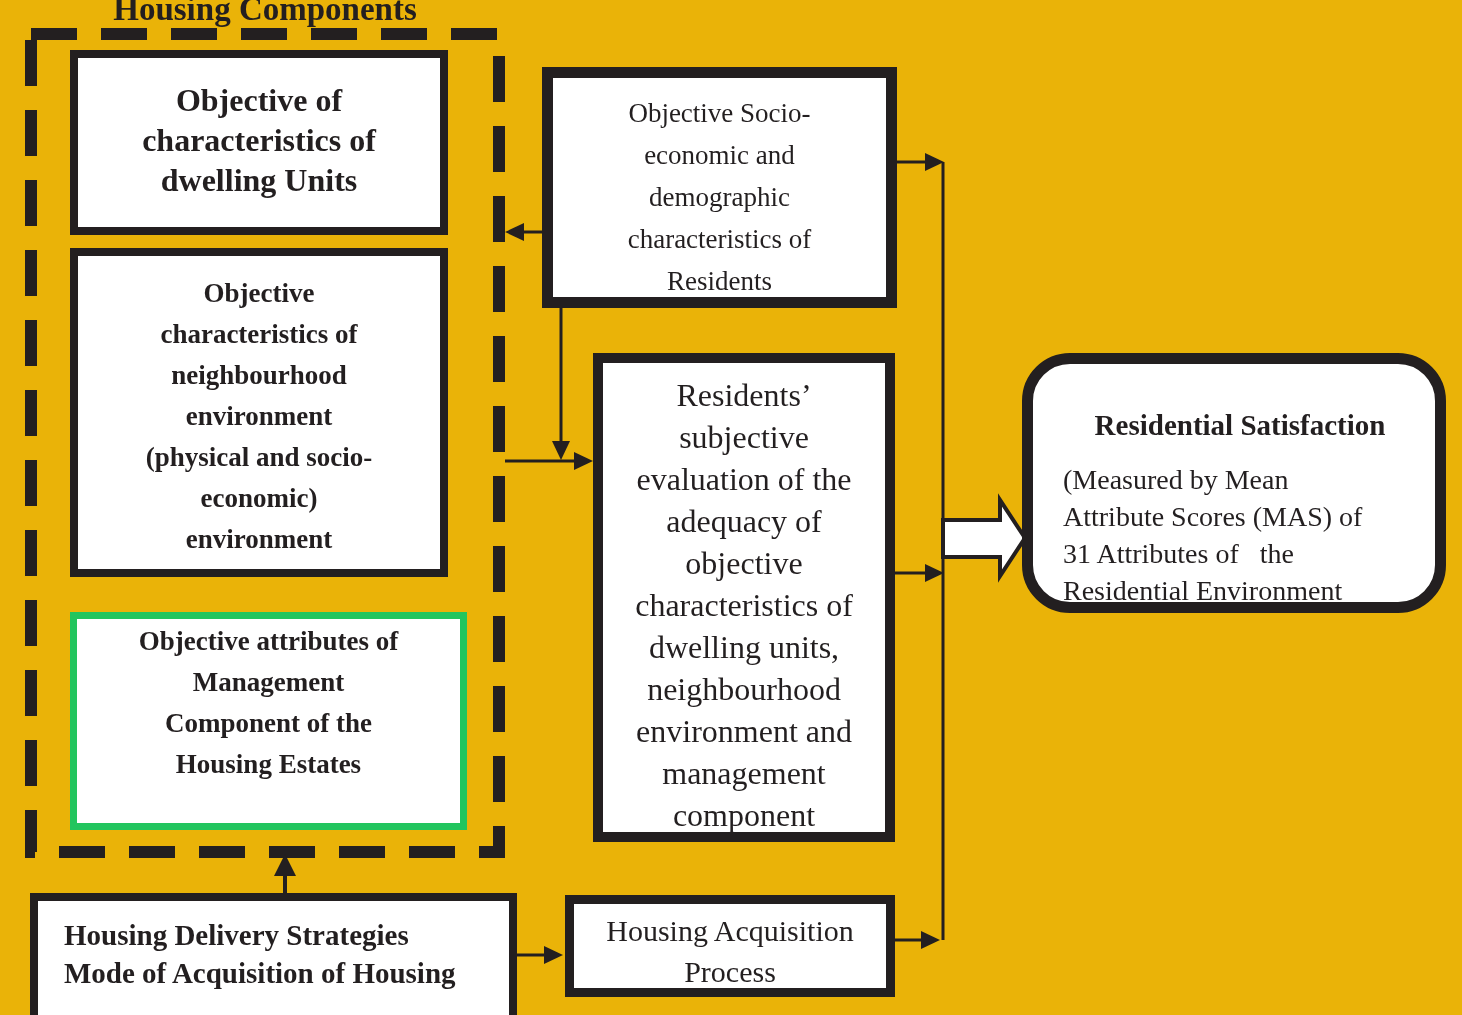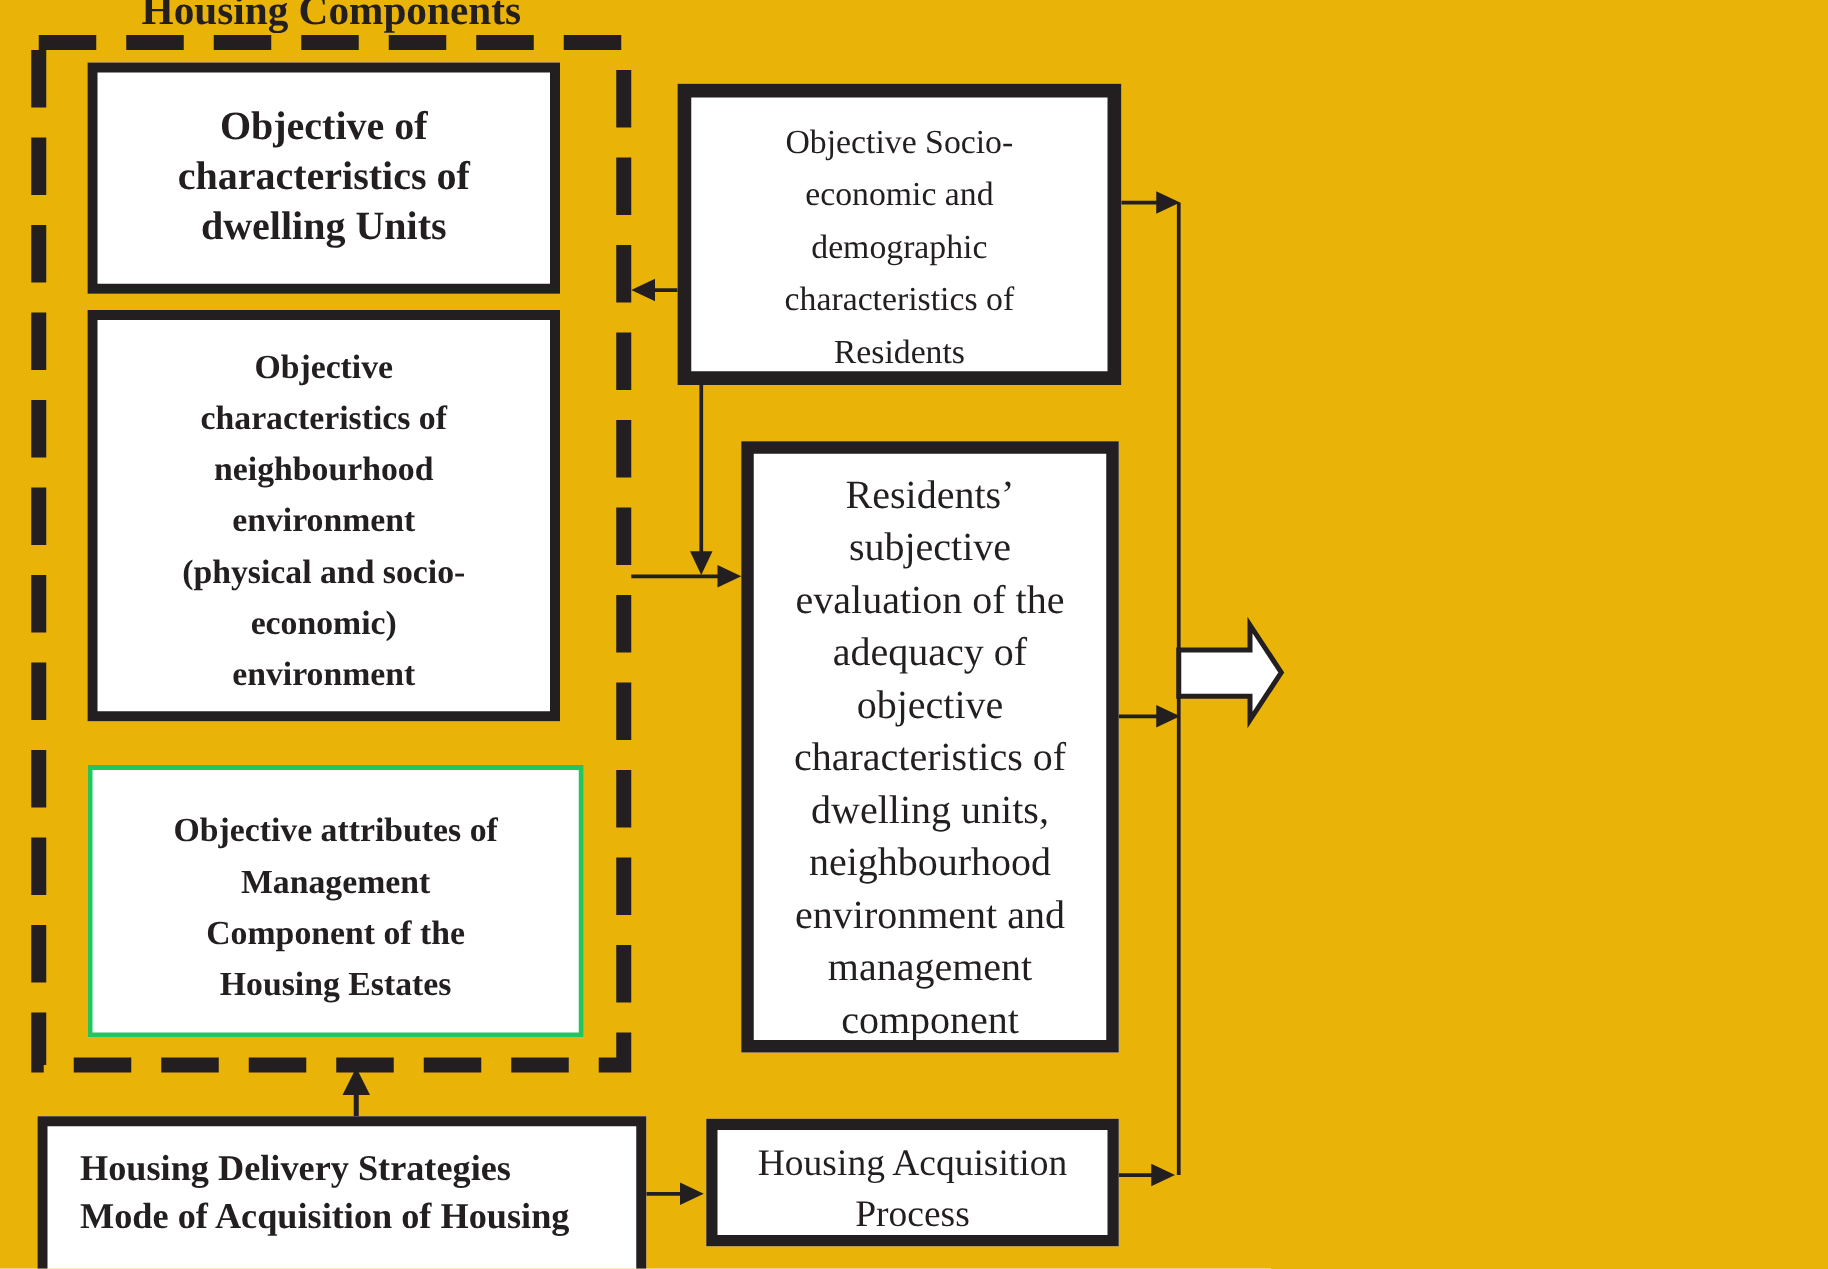--- a/index.html
+++ b/index.html
@@ -51,23 +51,23 @@
     padding-top: 22px;
   }
   .b-neigh {
     left: 70px; top: 248px; width: 378px; height: 329px;
     border: 8px solid #231f20;
     font-weight: bold; font-size: 27px; line-height: 41px;
     padding-top: 17px;
   }
   .b-mgmt {
     left: 70px; top: 612px; width: 397px; height: 218px;
-    border: 4px solid #22c55e;
+    border: 7px solid #22c55e;
     font-weight: bold; font-size: 27px; line-height: 41px;
-    padding-top: 28px;
+    padding-top: 2px;
   }
   .b-socio {
     left: 542px; top: 67px; width: 355px; height: 241px;
     border: 11px solid #231f20;
     font-size: 27px; line-height: 42px;
     padding-top: 14px;
   }
   .b-subj {
     left: 593px; top: 353px; width: 302px; height: 489px;
     border: 10px solid #231f20;
@@ -175,20 +175,27 @@
 evaluation of the
 adequacy of
 objective
 characteristics of
 dwelling units,
 neighbourhood
 environment and
 management
 component</div>
 
+  <div class="box b-round">
+    <div class="rs-title">Residential Satisfaction</div>
+    <div class="rs-body">(Measured by Mean
+Attribute Scores (MAS) of
+31 Attributes of   the
+Residential Environment</div>
+  </div>
 
   <div class="box b-deliv">Housing Delivery Strategies
 Mode of Acquisition of Housing</div>
 
   <div class="box b-acq">Housing Acquisition
 Process</div>
 
 </div>
 
 </body></html>

